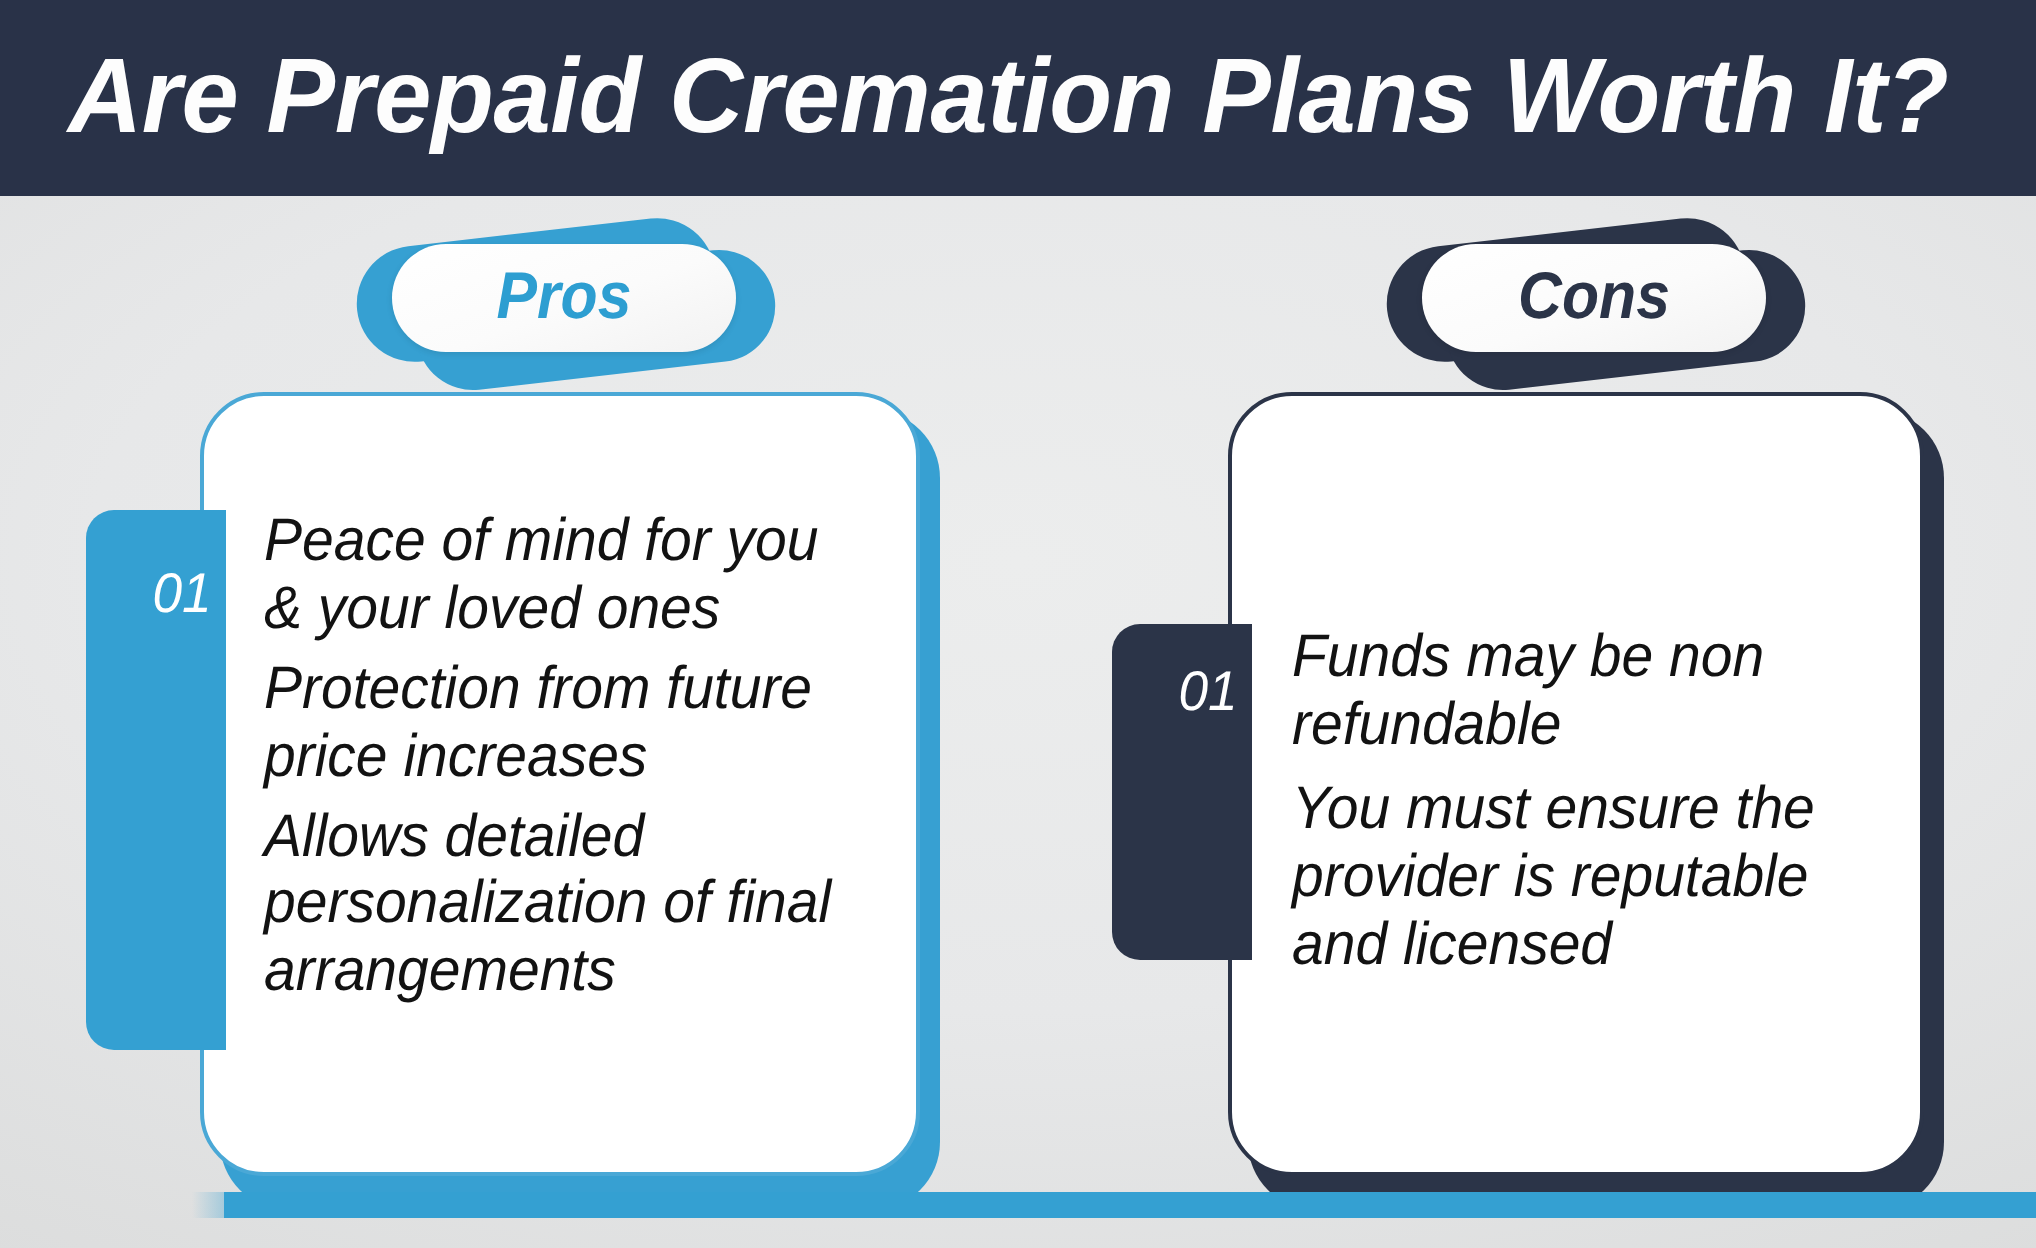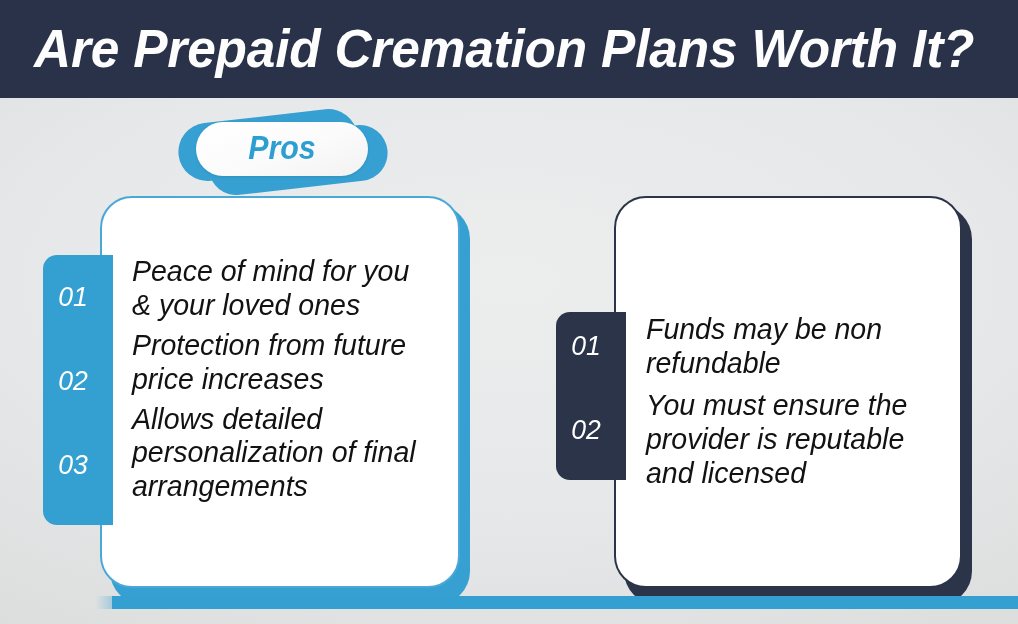--- a/index.html
+++ b/index.html
@@ -113,22 +113,23 @@
   }
   .card-white {
     position: absolute;
     background: #ffffff;
     border-radius: 32px;
   }
   .num-tab {
     position: absolute;
     border-radius: 14px 0 0 14px;
     display: flex;
-    flex-direction: column;
-    box-sizing: border-box;
+    flex-direction: row;
+    box-sizing: border-box;
+    padding-left: 18px;
   }
   .num-tab .num {
     color: #ffffff;
     font-family: "Liberation Sans Narrow", "Liberation Sans", sans-serif;
     font-size: 28px;
     font-style: italic;
     font-weight: normal;
     padding-left: 16px;
     transform: scaleX(0.95);
     transform-origin: left center;
@@ -226,20 +227,26 @@
   <div class="header-bar"></div>
   <div class="header-title">Are Prepaid Cremation Plans Worth It?</div>
 
   <div class="badge" id="badge-pros">
     <div class="swoosh"></div>
     <div class="swoosh2"></div>
     <div class="pill"></div>
     <div class="pill-label">Pros</div>
   </div>
 
+  <div class="badge" id="badge-cons">
+    <div class="swoosh"></div>
+    <div class="swoosh2"></div>
+    <div class="pill"></div>
+    <div class="pill-label">Cons</div>
+  </div>
 
   <div class="card-block" id="card-pros">
     <div class="card-shadow"></div>
     <div class="card-white"></div>
     <div class="num-tab">
       <div class="num">01</div>
       <div class="num">02</div>
       <div class="num">03</div>
     </div>
     <div class="card-items">

